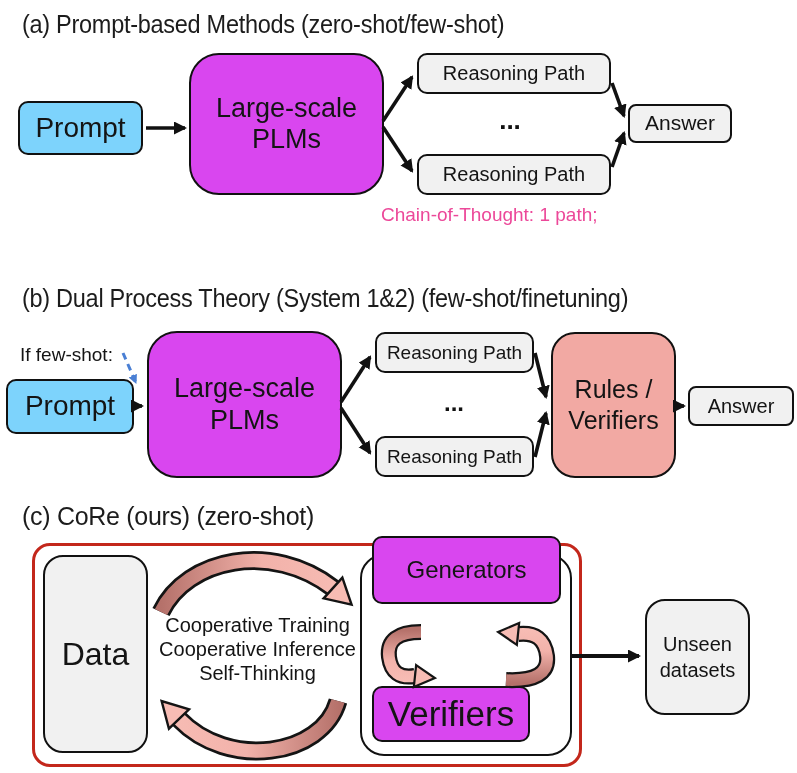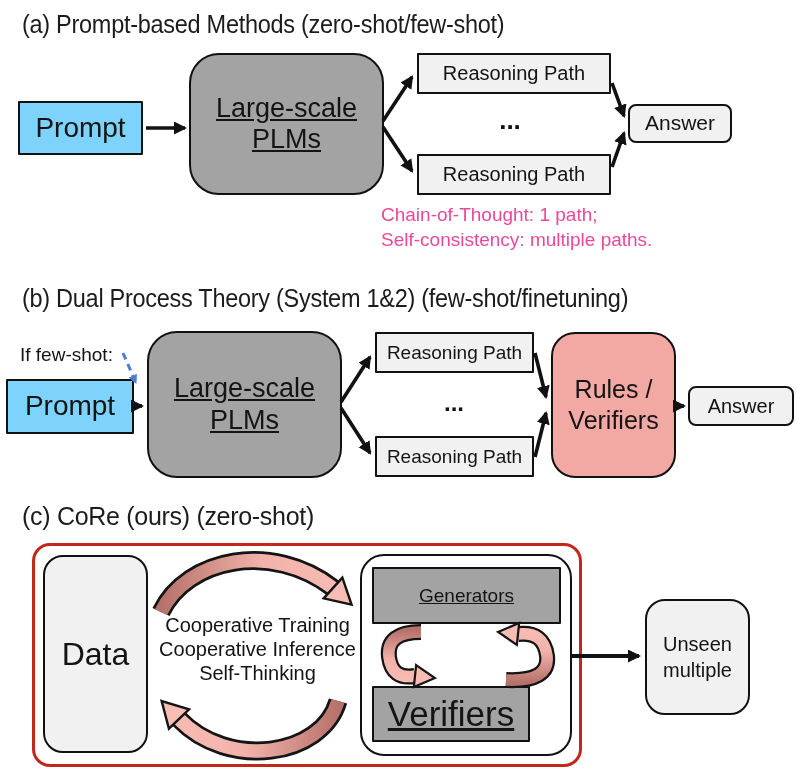--- a/index.html
+++ b/index.html
@@ -8,24 +8,24 @@
     font-family:"Liberation Sans","DejaVu Sans",sans-serif;color:#141414;padding-left:29px;
   }
   .abs{position:absolute;box-sizing:border-box;}
   .panel-title{
     font-size:25px;letter-spacing:-0.3px;white-space:nowrap;
     transform:scaleX(0.94);transform-origin:left top;color:#1c1c1c;
   }
   .panel-title.wide{transform:scaleX(1);}
   .node{
     display:flex;align-items:center;justify-content:center;text-align:center;
-    border:2.5px solid #111;background:#f1f1f1;border-radius:1px;line-height:1.15;
+    border:2.5px solid #111;background:#f1f1f1;border-radius:10px;line-height:1.15;
   }
   .yellow{background:#7dd3fc;}
-  .blue{background:#a3a3a3;text-decoration:underline;}
+  .blue{background:#d946ef;}
   .pink{background:#f2a9a3;}
   .gray{background:#f1f1f1;}
   .white{background:#ffffff;}
   .dots{font-weight:700;font-size:26px;display:flex;align-items:center;justify-content:center;color:#111;}
   .note{font-size:19px;line-height:25px;color:#ec4899;white-space:nowrap;}
   .loop-label{font-size:20px;line-height:24px;text-align:center;white-space:nowrap;}
   #arrow-layer{position:absolute;left:0;top:0;pointer-events:none;}
   .plm-inner{display:block;width:172px;text-align:center;}
   .rules-inner{display:block;width:118px;text-align:center;}
   .unseen-inner{display:block;width:96px;text-align:center;line-height:26px;}
@@ -54,21 +54,20 @@
   <div class="abs node gray" style="left:417px;top:154px;width:194px;height:41px;font-size:20px;border-width:2px;">
     <span>Reasoning Path</span>
   </div>
 
   <div class="abs node gray" style="left:628px;top:104px;width:104px;height:39px;font-size:21px;border-width:2px;border-radius:8px;">
     <span>Answer</span>
   </div>
 
   <div class="abs note" style="left:381px;top:202px;">
     <div>Chain-of-Thought: 1 path;</div>
-    <div>Self-consistency: multiple paths.</div>
   </div>
 
   <div class="abs panel-title" style="left:22px;top:284px;">(b) Dual Process Theory (System 1&amp;2) (few-shot/finetuning)</div>
 
   <div class="abs" style="left:20px;top:344px;font-size:19px;white-space:nowrap;">If few-shot:</div>
 
   <div class="abs node yellow" style="left:6px;top:379px;width:128px;height:55px;font-size:28px;">
     <span>Prompt</span>
   </div>
 
@@ -103,30 +102,30 @@
   </div>
 
   <div class="abs" style="left:155px;top:613px;width:205px;">
     <div class="loop-label">Cooperative Training</div>
     <div class="loop-label">Cooperative Inference</div>
     <div class="loop-label">Self-Thinking</div>
   </div>
 
   <div class="abs white" style="left:360px;top:554px;width:212px;height:202px;border:2.5px solid #111;border-radius:24px;"></div>
 
-  <div class="abs node blue" style="left:372px;top:567px;width:189px;height:57px;border-width:2.2px;font-size:19px;">
+  <div class="abs node blue" style="left:372px;top:536px;width:189px;height:68px;border-width:2.2px;font-size:24px;">
     <span>Generators</span>
   </div>
 
   <div class="abs node blue" style="left:372px;top:686px;width:158px;height:56px;border-width:2.2px;font-size:35px;">
     <span>Verifiers</span>
   </div>
 
   <div class="abs node gray" style="left:645px;top:599px;width:105px;height:116px;border-width:2.2px;border-radius:20px;font-size:20px;">
-    <span class="unseen-inner">Unseen multiple</span>
+    <span class="unseen-inner">Unseen datasets</span>
   </div>
 
   <svg id="arrow-layer" width="797" height="773" viewBox="0 0 797 773">
     <defs>
       <marker id="mArrow" markerUnits="userSpaceOnUse" markerWidth="15" markerHeight="14" refX="11" refY="6.5" orient="auto">
         <path d="M0,0 L13,6.5 L0,13 Z" fill="#111"></path>
       </marker>
       <marker id="mArrowBlue" markerUnits="userSpaceOnUse" markerWidth="11" markerHeight="10" refX="8" refY="4.5" orient="auto">
         <path d="M0,0 L9,4.5 L0,9 Z" fill="#4a7fd4"></path>
       </marker>

